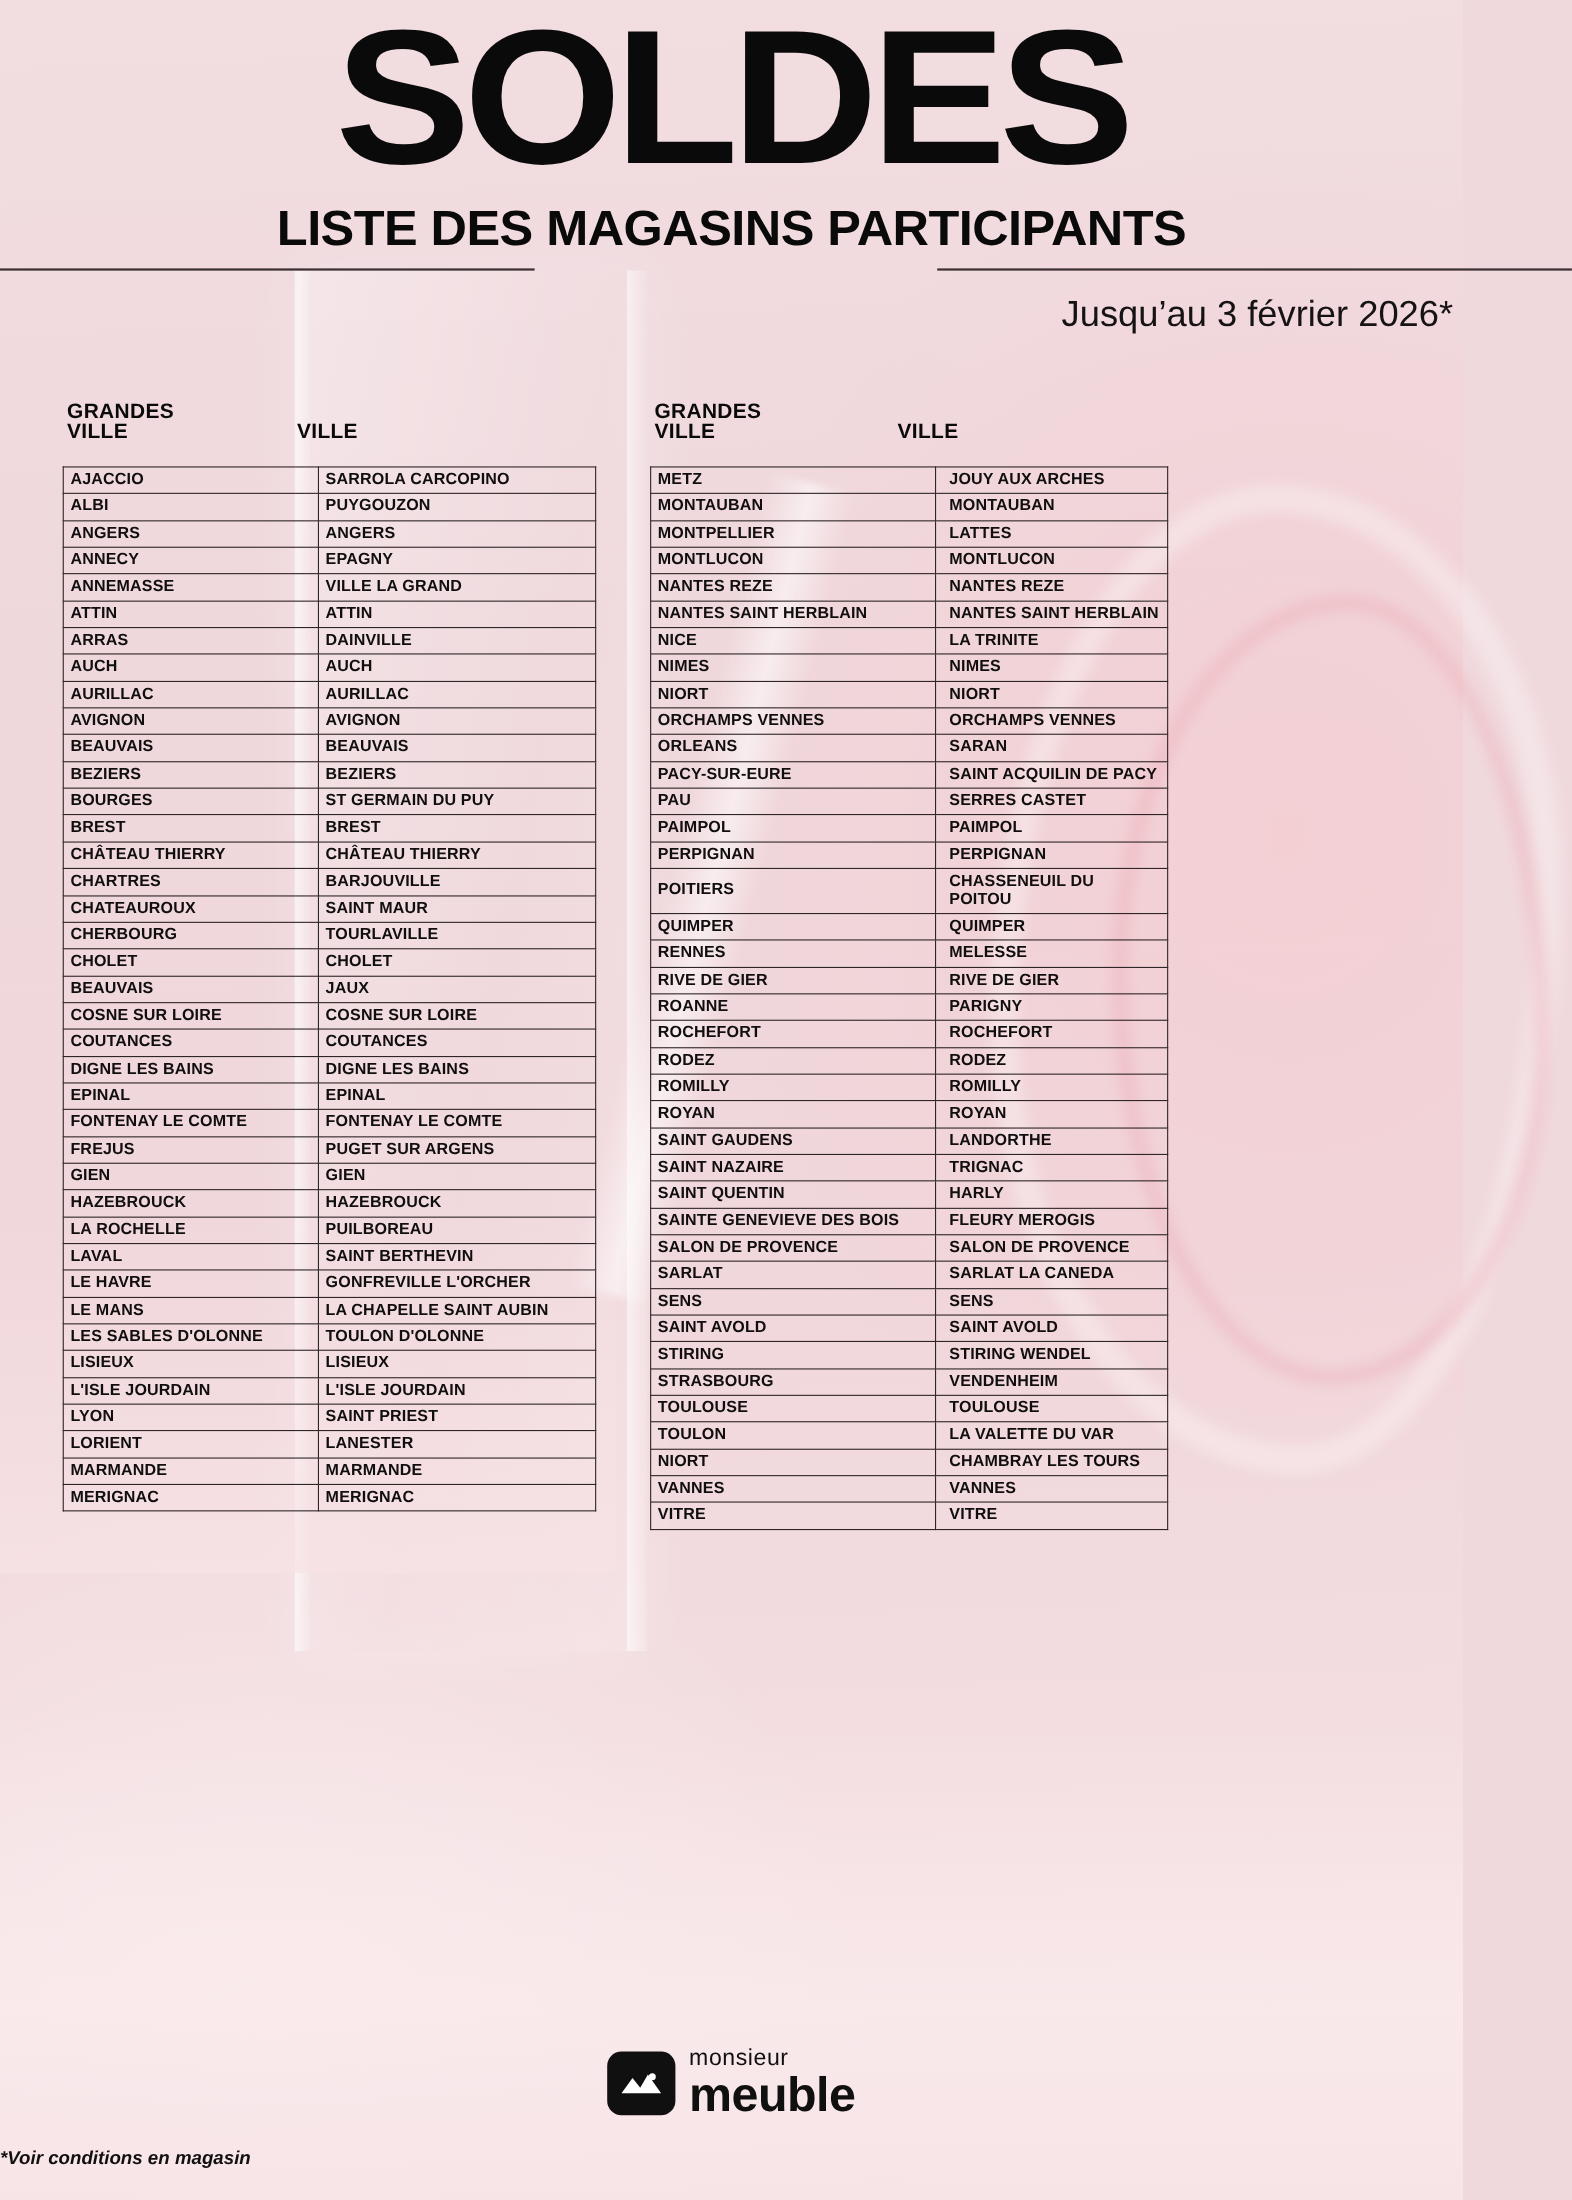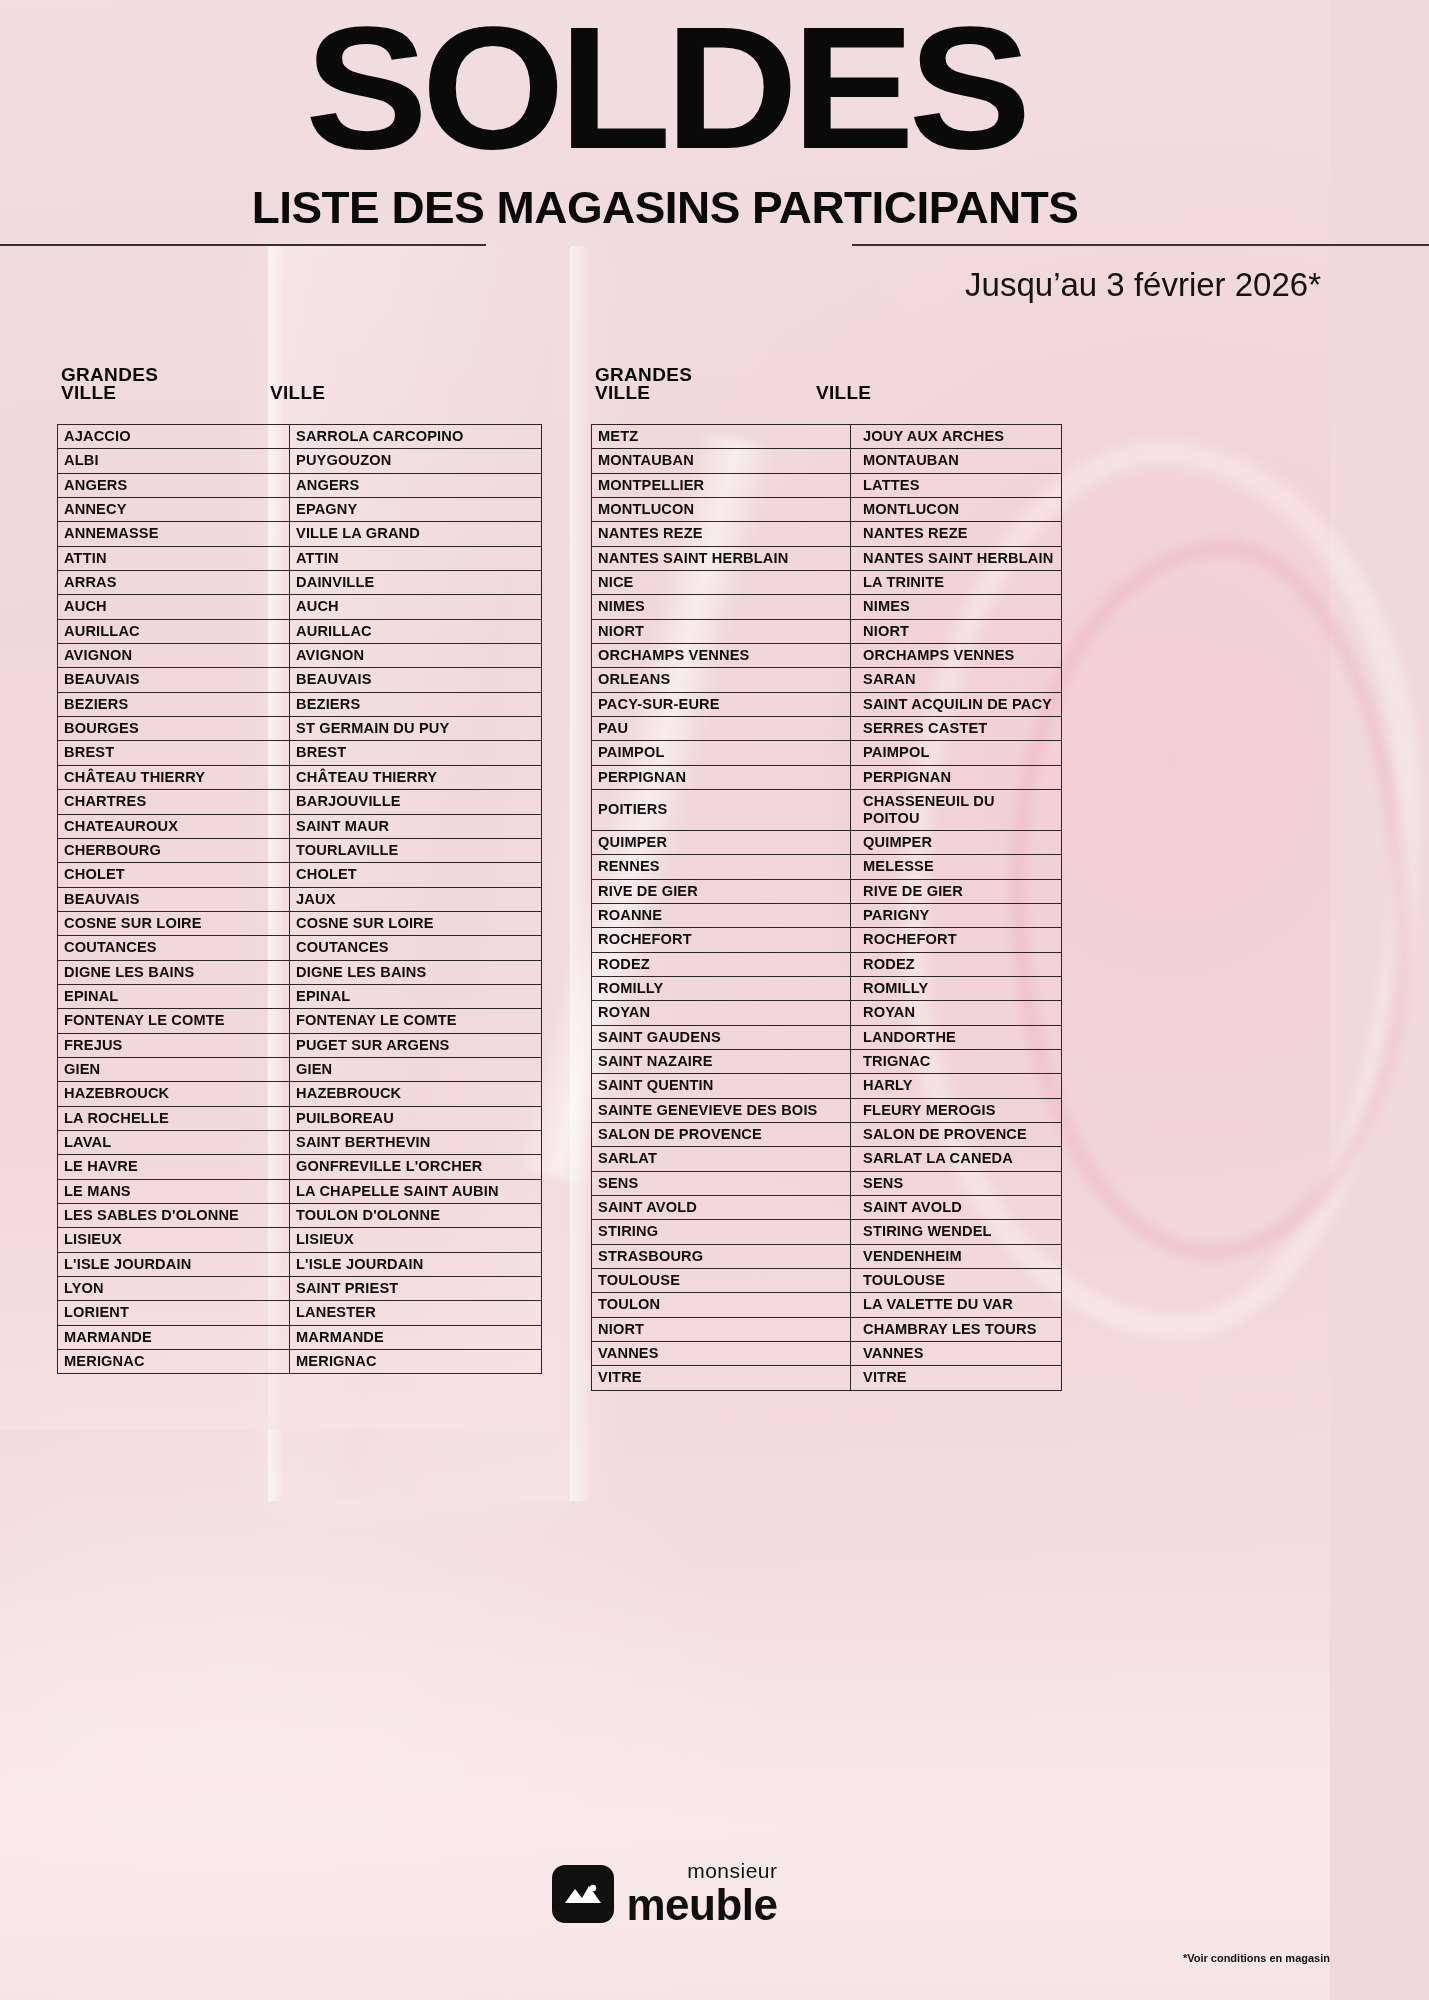--- a/index.html
+++ b/index.html
@@ -159,31 +159,31 @@
   
   #logo-wrap {
     position: absolute; left: 0; right: 0; top: 1860px;
     display: flex; justify-content: center; align-items: center; gap: 12px;
   }
   #logo-mark {
     width: 62px; height: 58px; border-radius: 13px;
     background: #111010;
     display: flex; align-items: center; justify-content: center;
   }
-  #logo-text { text-align: right; line-height: 1; }
+  #logo-text { text-align: left; line-height: 1; }
   #logo-monsieur {
     font-size: 21px; color: #111010; letter-spacing: 0.5px; margin-bottom: 2px;
   }
   #logo-meuble {
     font-size: 44px; font-weight: bold; color: #111010; letter-spacing: -0.5px;
   }
   #footnote {
     position: absolute; left: 0; right: 0; top: 1952px;
-    text-align: right;
-    font-size: 11px; font-weight: bold; 
+    text-align: left;
+    font-size: 17px; font-weight: bold; font-style: italic;
     color: #120f10;
   }
 </style>
 </head>
 <body>
 
 <div class="page">
 
   <div id="bg-base"></div>
   <div id="bg-panel"></div>

